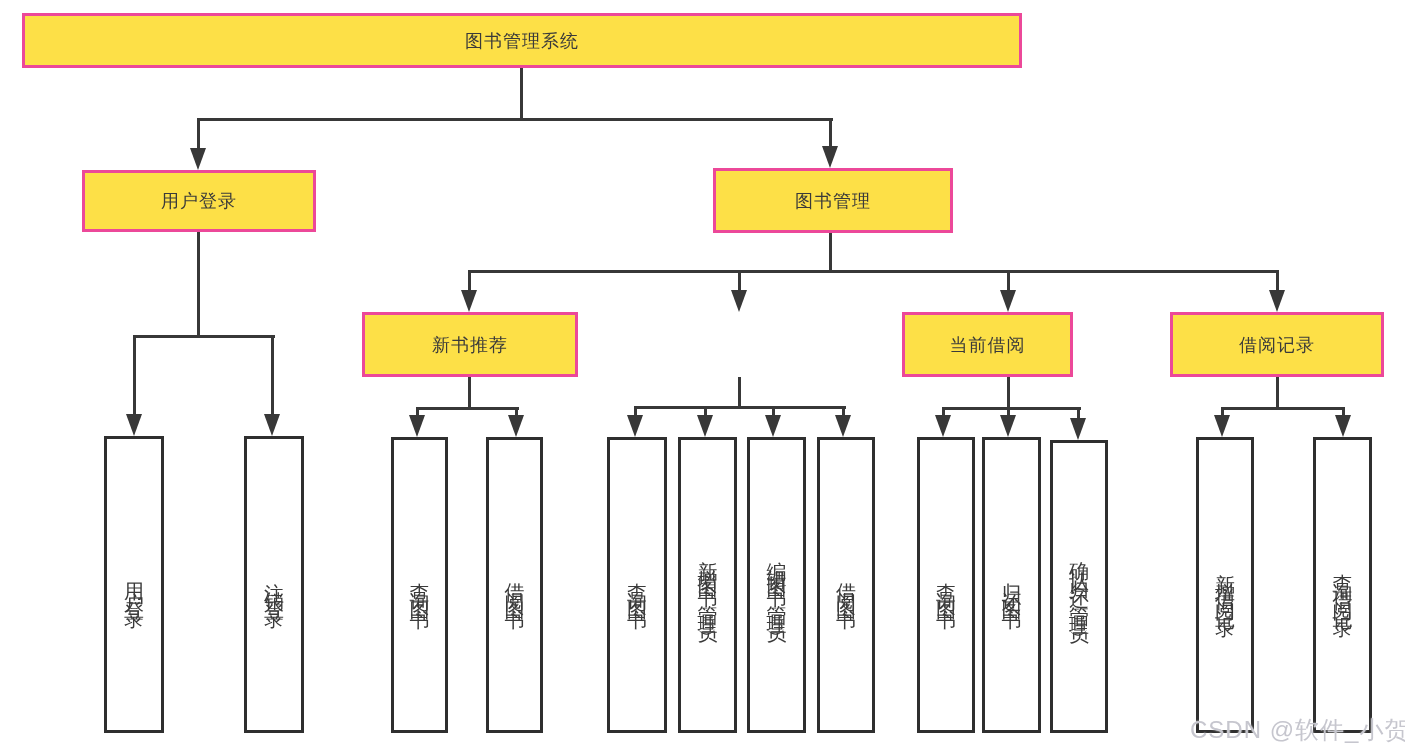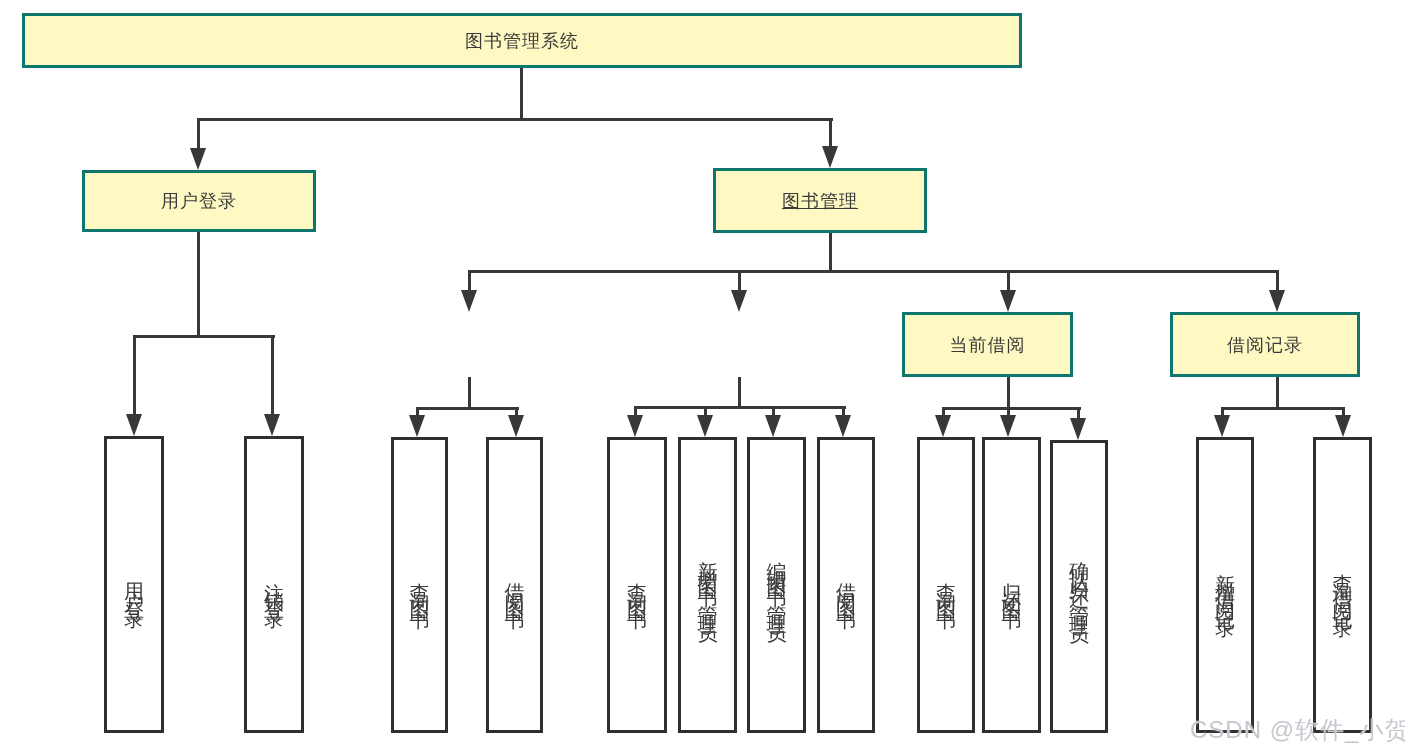--- a/index.html
+++ b/index.html
@@ -7,22 +7,22 @@
     position:relative;
     width:1405px;height:747px;
     background:#ffffff;
     font-family:"Liberation Sans","DejaVu Sans",sans-serif;
     overflow:hidden;
   }
   
   .box{
     position:absolute;
     box-sizing:border-box;
-    border:3px solid #0f766e;
-    background:#fef9c3;
+    border:3px solid #ec4899;
+    background:#fde047;
     display:flex;align-items:center;justify-content:center;
     font-size:18px;color:#3a3a3a;letter-spacing:1px;
   }
   
   .vbox{
     position:absolute;
     box-sizing:border-box;
     border:3px solid #2f2f2f;
     background:#ffffff;
     display:flex;align-items:center;justify-content:center;
@@ -71,21 +71,21 @@
   <div class="hline" style="left:198px;top:118px;width:635px;"></div>
 
   <div class="vline" style="left:197px;top:118px;height:33px;"></div>
   <div class="arrow" style="left:190px;top:148px;"></div>
   <div class="vline" style="left:829px;top:118px;height:31px;"></div>
   <div class="arrow" style="left:822px;top:146px;"></div>
 
   <div class="box" style="left:82px;top:170px;width:234px;height:62px;">
     <span>用户登录</span>
   </div>
-  <div class="box" style="left:713px;top:168px;width:214px;height:65px;text-decoration:underline;">
+  <div class="box" style="left:713px;top:168px;width:240px;height:65px;">
     <span>图书管理</span>
   </div>
 
   <div class="vline" style="left:197px;top:232px;height:106px;"></div>
   <div class="hline" style="left:134px;top:335px;width:141px;"></div>
   <div class="vline" style="left:133px;top:335px;height:80px;"></div>
   <div class="arrow" style="left:126px;top:414px;"></div>
   <div class="vline" style="left:271px;top:335px;height:80px;"></div>
   <div class="arrow" style="left:264px;top:414px;"></div>
 
@@ -101,24 +101,27 @@
 
   <div class="vline" style="left:468px;top:270px;height:22px;"></div>
   <div class="arrow" style="left:461px;top:290px;"></div>
   <div class="vline" style="left:738px;top:270px;height:22px;"></div>
   <div class="arrow" style="left:731px;top:290px;"></div>
   <div class="vline" style="left:1007px;top:270px;height:22px;"></div>
   <div class="arrow" style="left:1000px;top:290px;"></div>
   <div class="vline" style="left:1276px;top:270px;height:22px;"></div>
   <div class="arrow" style="left:1269px;top:290px;"></div>
 
+  <div class="box" style="left:362px;top:312px;width:216px;height:65px;">
+    <span>新书推荐</span>
+  </div>
   <div class="box" style="left:902px;top:312px;width:171px;height:65px;">
     <span>当前借阅</span>
   </div>
-  <div class="box" style="left:1170px;top:312px;width:190px;height:65px;">
+  <div class="box" style="left:1170px;top:312px;width:214px;height:65px;">
     <span>借阅记录</span>
   </div>
 
   <div class="vline" style="left:468px;top:377px;height:33px;"></div>
   <div class="hline" style="left:417px;top:407px;width:102px;"></div>
   <div class="vline" style="left:416px;top:407px;height:10px;"></div>
   <div class="arrow" style="left:409px;top:415px;"></div>
   <div class="vline" style="left:515px;top:407px;height:10px;"></div>
   <div class="arrow" style="left:508px;top:415px;"></div>
 

